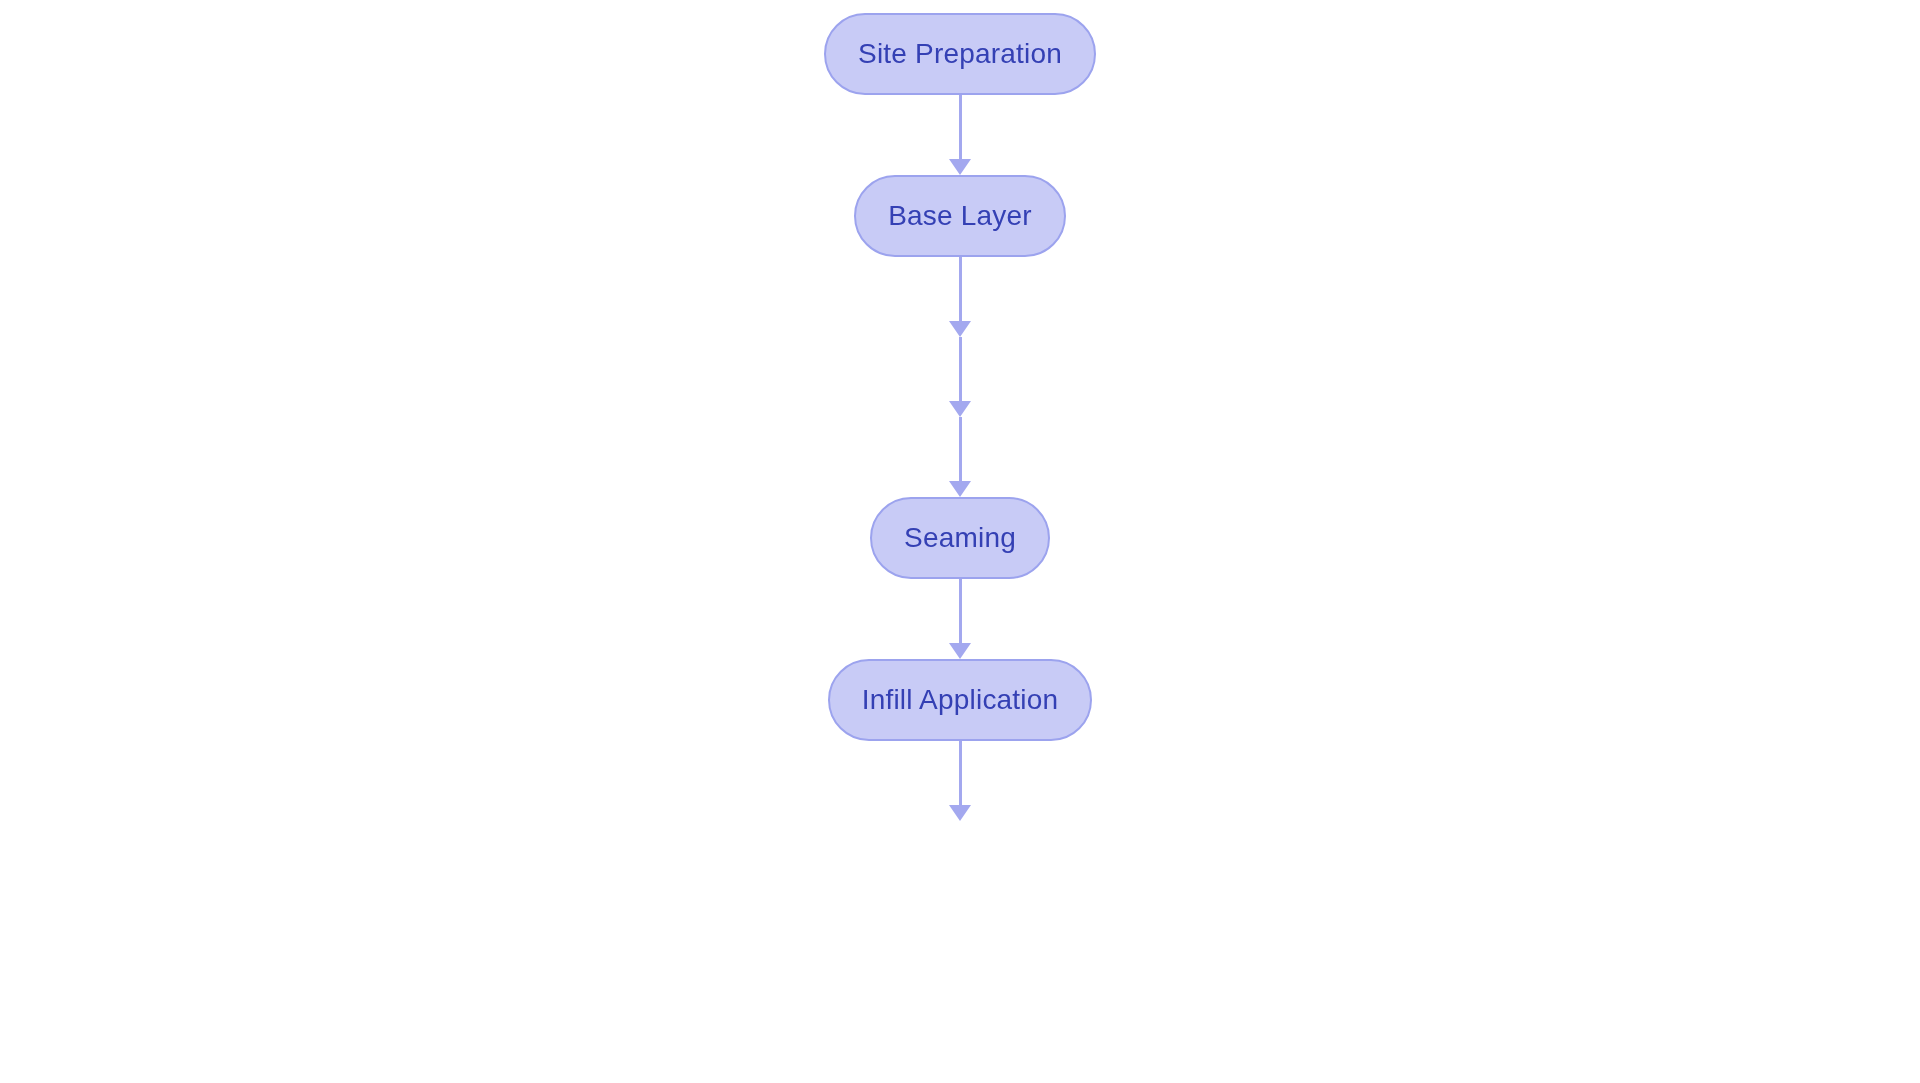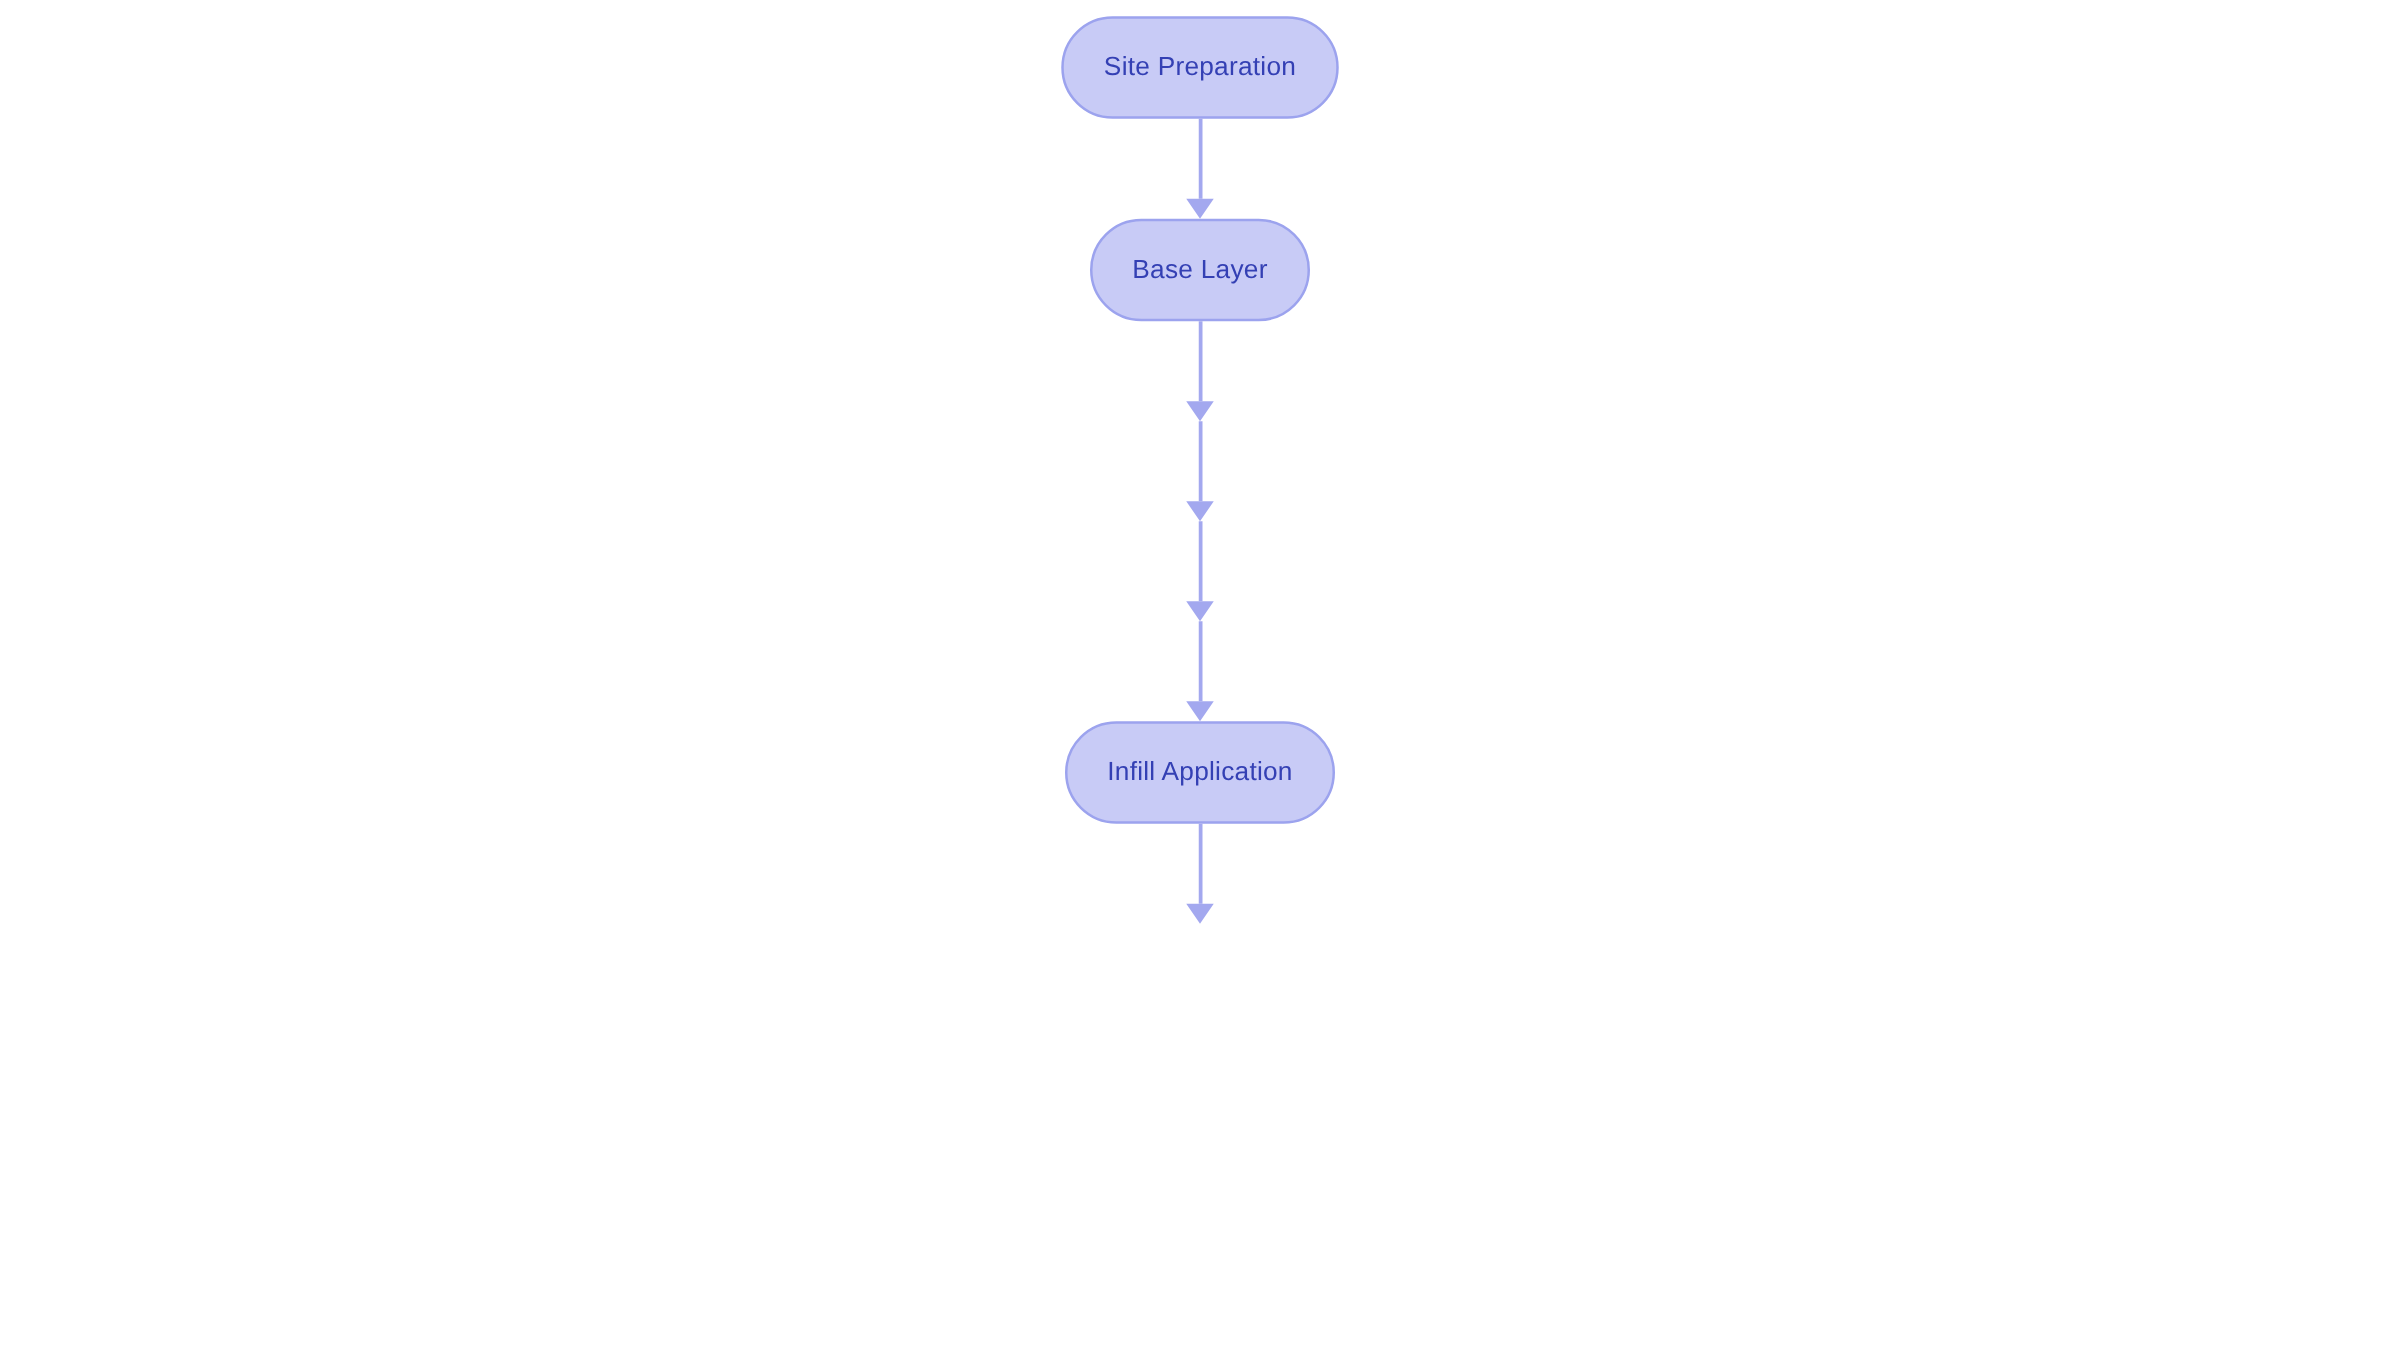--- a/index.html
+++ b/index.html
@@ -32,21 +32,21 @@
     border-radius: 41px;
     background: var(--node-fill, #c8cbf6);
     border: 2px solid var(--node-border, #9ca3ee);
     display: flex;
     align-items: center;
     justify-content: center;
     flex: 0 0 auto;
   }
   .node-label {
     color: var(--node-text, #3440b4);
-    font-size: 21px;
+    font-size: 28px;
     letter-spacing: 0.2px;
     white-space: nowrap;
     text-align: right;
   }
   .arrow {
     height: 80px;
     display: flex;
     flex-direction: column;
     align-items: center;
     flex: 0 0 auto;
@@ -93,20 +93,23 @@
     <div class="arrow-line"></div>
     <div class="arrow-head"></div>
   </div>
 
 
   <div class="arrow">
     <div class="arrow-line"></div>
     <div class="arrow-head"></div>
   </div>
 
+  <div class="node">
+    <span class="node-label">Seaming</span>
+  </div>
 
   <div class="arrow">
     <div class="arrow-line"></div>
     <div class="arrow-head"></div>
   </div>
 
   <div class="node">
     <span class="node-label">Infill Application</span>
   </div>
 

